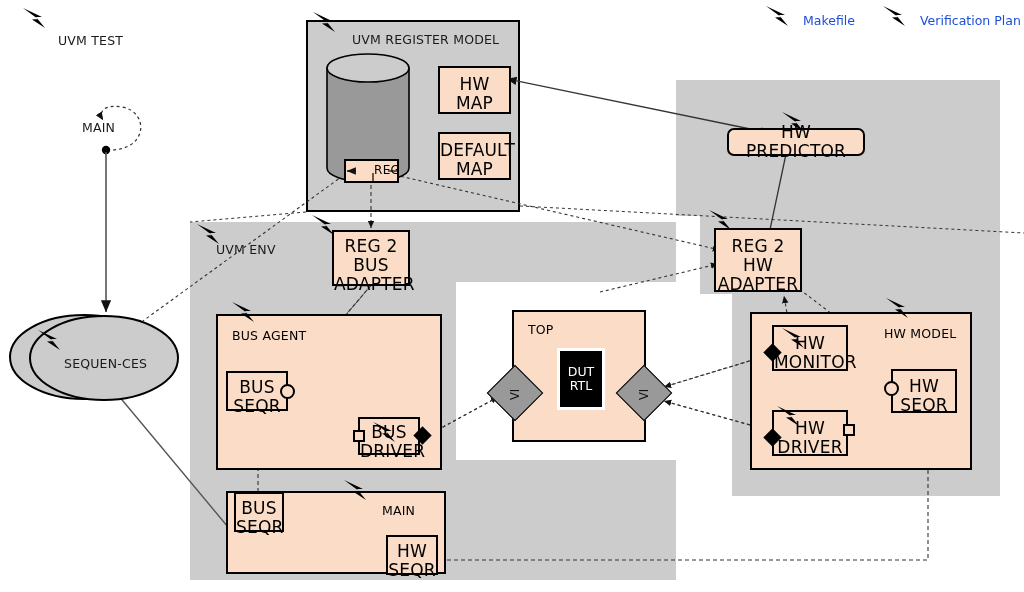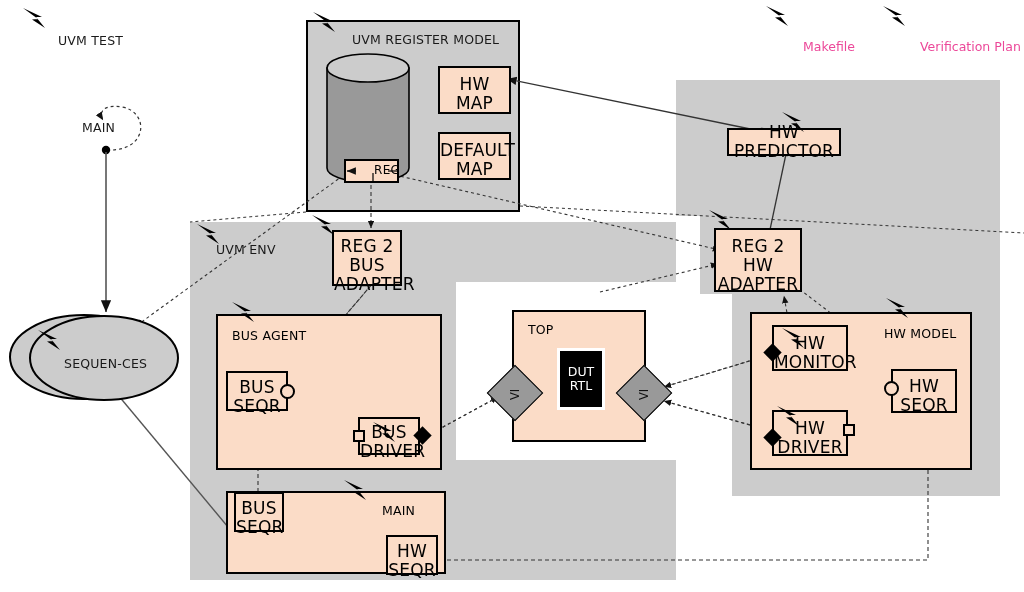--- a/index.html
+++ b/index.html
@@ -8,21 +8,21 @@
   svg#wires{position:absolute;left:0;top:0;width:1024px;height:592px;pointer-events:none;}
   .panel{position:absolute;background:#cccccc;}
   .box{position:absolute;background:#fbdcc7;border:2px solid #000;box-sizing:border-box;
        display:flex;align-items:center;justify-content:center;text-align:center;
        font-size:17px;line-height:1.12;color:#000;letter-spacing:.2px;}
   .box.tl{display:block;padding:7px 0 0 0;}
   .box.tl .lab{display:block;text-align:center;}
   .grp{position:absolute;background:#fbdcc7;border:2px solid #000;box-sizing:border-box;padding-left:8px;}
   .grp > .title{position:absolute;font-size:12.5px;color:#000;white-space:nowrap;letter-spacing:.2px;}
   .lbl{position:absolute;font-size:12.5px;color:#1a1a1a;white-space:nowrap;letter-spacing:.2px;}
-  .legend{position:absolute;font-size:12.5px;color:#ec4899;white-space:nowrap;margin-top:26px;}
+  .legend{position:absolute;font-size:12.5px;color:#1d4ed8;white-space:nowrap;}
   .bolt{position:absolute;width:30px;height:26px;}
   .bolt svg{display:block;width:100%;height:100%;}
   .cyl{position:absolute;}
   .dut{position:absolute;background:#000;border:3px solid #ffffff;box-sizing:border-box;
        color:#fff;font-size:12.5px;display:flex;align-items:center;justify-content:center;
        text-align:center;line-height:1.15;}
   .vi{position:absolute;width:40px;height:40px;background:#999999;border:1px solid #000;
       transform:rotate(45deg);box-sizing:border-box;}
   .vi span{display:block;width:40px;height:40px;line-height:40px;text-align:center;
       font-size:11.5px;color:#111;transform:rotate(-135deg);}
@@ -135,30 +135,30 @@
     <span class="lab">MAP</span>
   </div>
 
   <div class="box tl" style="left:438px;top:132px;width:73px;height:48px;">
     <span class="lab">DEFAULT</span>
     <span class="lab">MAP</span>
   </div>
 
   <div class="lbl" style="left:352px;top:32px;">UVM REGISTER MODEL</div>
 
-  <div class="box" style="left:727px;top:128px;width:114px;height:28px;">
+  <div class="box" style="left:727px;top:128px;width:138px;height:28px;border-radius:7px;">
     <span>HW PREDICTOR</span>
   </div>
 
   <div class="box tl" style="left:714px;top:228px;width:88px;height:64px;">
     <span class="lab">REG 2 HW</span>
     <span class="lab">ADAPTER</span>
   </div>
 
-  <div class="box tl" style="left:332px;top:230px;width:70px;height:56px;padding-top:5px;">
+  <div class="box tl" style="left:332px;top:230px;width:78px;height:56px;padding-top:5px;">
     <span class="lab">REG 2</span>
     <span class="lab">BUS</span>
     <span class="lab">ADAPTER</span>
   </div>
 
   <div class="lbl" style="left:216px;top:242px;">UVM ENV</div>
 
   <div class="grp" style="left:216px;top:314px;width:226px;height:156px;">
     <span class="title" style="left:14px;top:12px;">BUS AGENT</span>
   </div>

